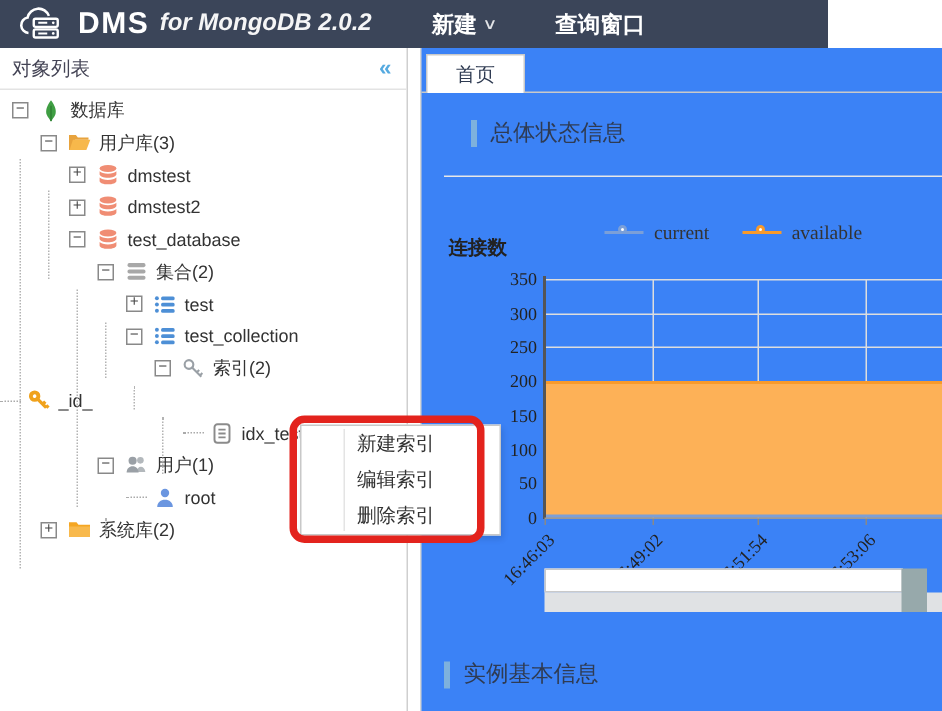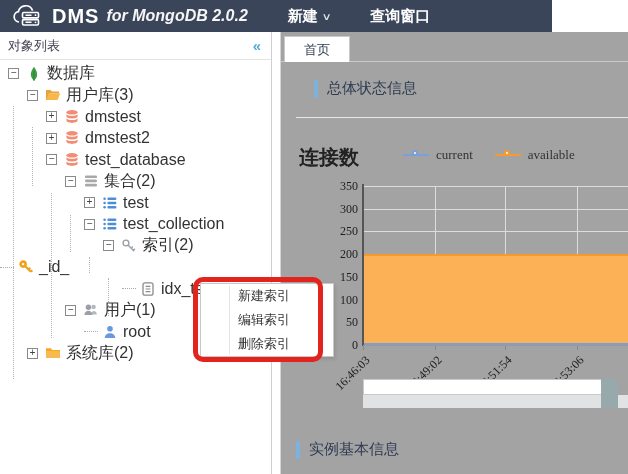--- a/index.html
+++ b/index.html
@@ -31,38 +31,38 @@
   .collapse-btn { color:#55aae0; font-size:15px; font-weight:bold; cursor:pointer; }
   .tree { position:relative; padding-top:3px; }
   .tree-row { height:21.5px; display:flex; align-items:center; white-space:nowrap; cursor:pointer; }
   .toggle {
     width:11px; height:11px; border:1px solid #898989; background:#fff; flex:0 0 11px;
     font-size:10px; line-height:9px; text-align:center; color:#444; margin-right:7px;
     font-family:"Liberation Mono", monospace;
   }
   .stub { flex:0 0 14px; height:0; border-top:1px dotted #aaa; margin-right:4px; }
   .tree-ic { width:16px; height:16px; margin-right:5px; flex:0 0 16px; }
-  .tree-label { font-size:16px; color:#333; }
+  .tree-label { font-size:12px; color:#333; }
   .trunk { position:absolute; width:0; border-left:1px dotted #b3b3b3; }
   
   .main {
     position:absolute; left:280px; top:32px; width:348px; height:442px;
-    background:#a3a3a3; border-left:1px solid #d5d5d5;
+    background:#3b82f6; border-left:1px solid #d5d5d5;
   }
   .tabbar { position:absolute; left:0; top:4px; width:348px; height:26px; border-bottom:1px solid #c9c9c9; }
   .tab {
     position:absolute; left:3px; top:0; width:66px; height:26px; background:#fff;
     border:1px solid #c9c9c9; border-bottom:none; display:flex; align-items:center; justify-content:center;
     font-size:13px; color:#2f3b52; cursor:pointer;
   }
   .section-head { position:absolute; display:flex; align-items:center; }
   .accent { width:4px; height:18px; background:#7eb1dd; margin-right:9px; }
   .section-title { font-size:15px; color:#2f3b52; }
   .divider { position:absolute; left:15px; width:333px; border-top:1px solid #e8e8e8; }
-  .chart-title { position:absolute; left:18px; top:112px; font-size:20px; font-weight:bold; color:#222; }
+  .chart-title { position:absolute; left:18px; top:124px; font-size:13px; font-weight:bold; color:#222; }
   .legend { position:absolute; left:122px; top:115px; display:flex; gap:22px; align-items:center; }
   .legend-item { display:flex; align-items:center; gap:7px; }
   .legend-marker { position:relative; width:26px; height:2px; }
   .legend-marker i {
     position:absolute; left:9px; top:-4px; width:6px; height:6px; border-radius:50%;
     border:2px solid; background:#fff; display:block;
   }
   .legend-name { font-family:"Liberation Serif", serif; font-size:13px; color:#333; }
   
   .hgrid, .vgrid, .xtick { position:absolute; }

